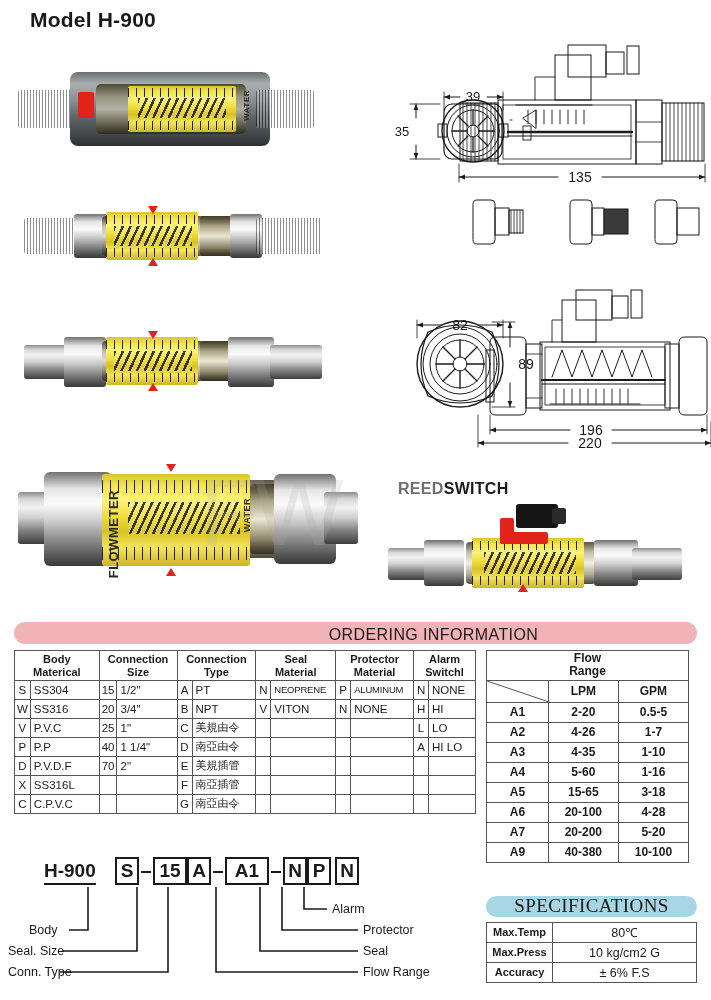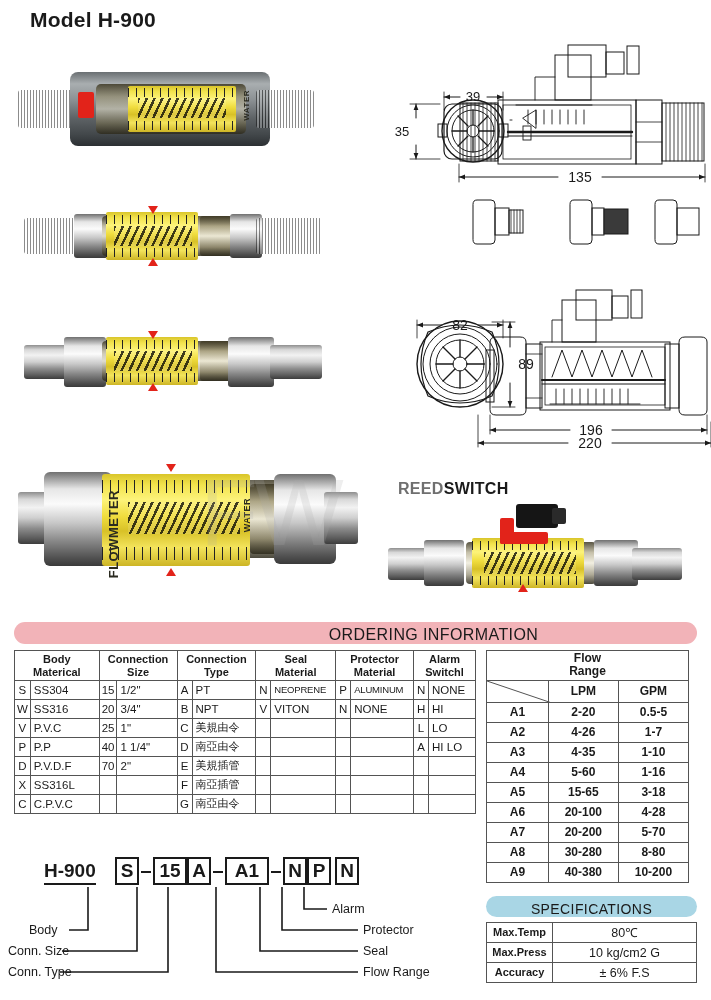--- a/index.html
+++ b/index.html
@@ -628,37 +628,32 @@
           <td>3-18</td>
         </tr>
         <tr>
           <td>A6</td>
           <td>20-100</td>
           <td>4-28</td>
         </tr>
         <tr>
           <td>A7</td>
           <td>20-200</td>
-          <td>5-70</td>
-        </tr>
-        <tr>
-          <td>A8</td>
-          <td>30-280</td>
-          <td>8-80</td>
+          <td>5-20</td>
         </tr>
         <tr>
           <td>A9</td>
           <td>40-380</td>
-          <td>10-200</td>
+          <td>10-100</td>
         </tr>
       </tbody>
   </table>
 
   <div class="banner banner-spec" style="left:486px; top:896px; width:211px; height:21px;">
-    <span style="font-size:14px;">SPECIFICATIONS</span>
+    <span style="font-size:19px;font-family:Liberation Serif, serif;">SPECIFICATIONS</span>
   </div>
 
   <table class="tbl" id="spec-table" style="left:486px; top:922px; width:211px;">
     <tbody id="spec-body">
         <tr>
           <td class="sp-key">Max.Temp</td>
           <td class="sp-val">80℃</td>
         </tr>
         <tr>
           <td class="sp-key">Max.Press</td>
@@ -696,21 +691,21 @@
     <div class="cbox" style="left:133px; top:2px; width:34px; height:28px;">15</div>
     <div class="cbox" style="left:167px; top:2px; width:24px; height:28px;">A</div>
     <div class="dash" style="left:193px; top:16px; width:10px;"></div>
     <div class="cbox" style="left:205px; top:2px; width:44px; height:28px;">A1</div>
     <div class="dash" style="left:251px; top:16px; width:10px;"></div>
     <div class="cbox" style="left:263px; top:2px; width:24px; height:28px;">N</div>
     <div class="cbox" style="left:287px; top:2px; width:24px; height:28px;">P</div>
     <div class="cbox" style="left:315px; top:2px; width:24px; height:28px;">N</div>
 
     <div class="clabel" style="left:9px; top:68px;">Body</div>
-    <div class="clabel" style="left:-12px; top:89px;">Conn. Size</div>
+    <div class="clabel" style="left:-12px; top:89px;">Seal. Size</div>
     <div class="clabel" style="left:-12px; top:110px;">Conn. Type</div>
 
     <div class="clabel" style="left:312px; top:47px;">Alarm</div>
     <div class="clabel" style="left:343px; top:68px;">Protector</div>
     <div class="clabel" style="left:343px; top:89px;">Seal</div>
     <div class="clabel" style="left:343px; top:110px;">Flow Range</div>
   </div>
 
 </div>
 

